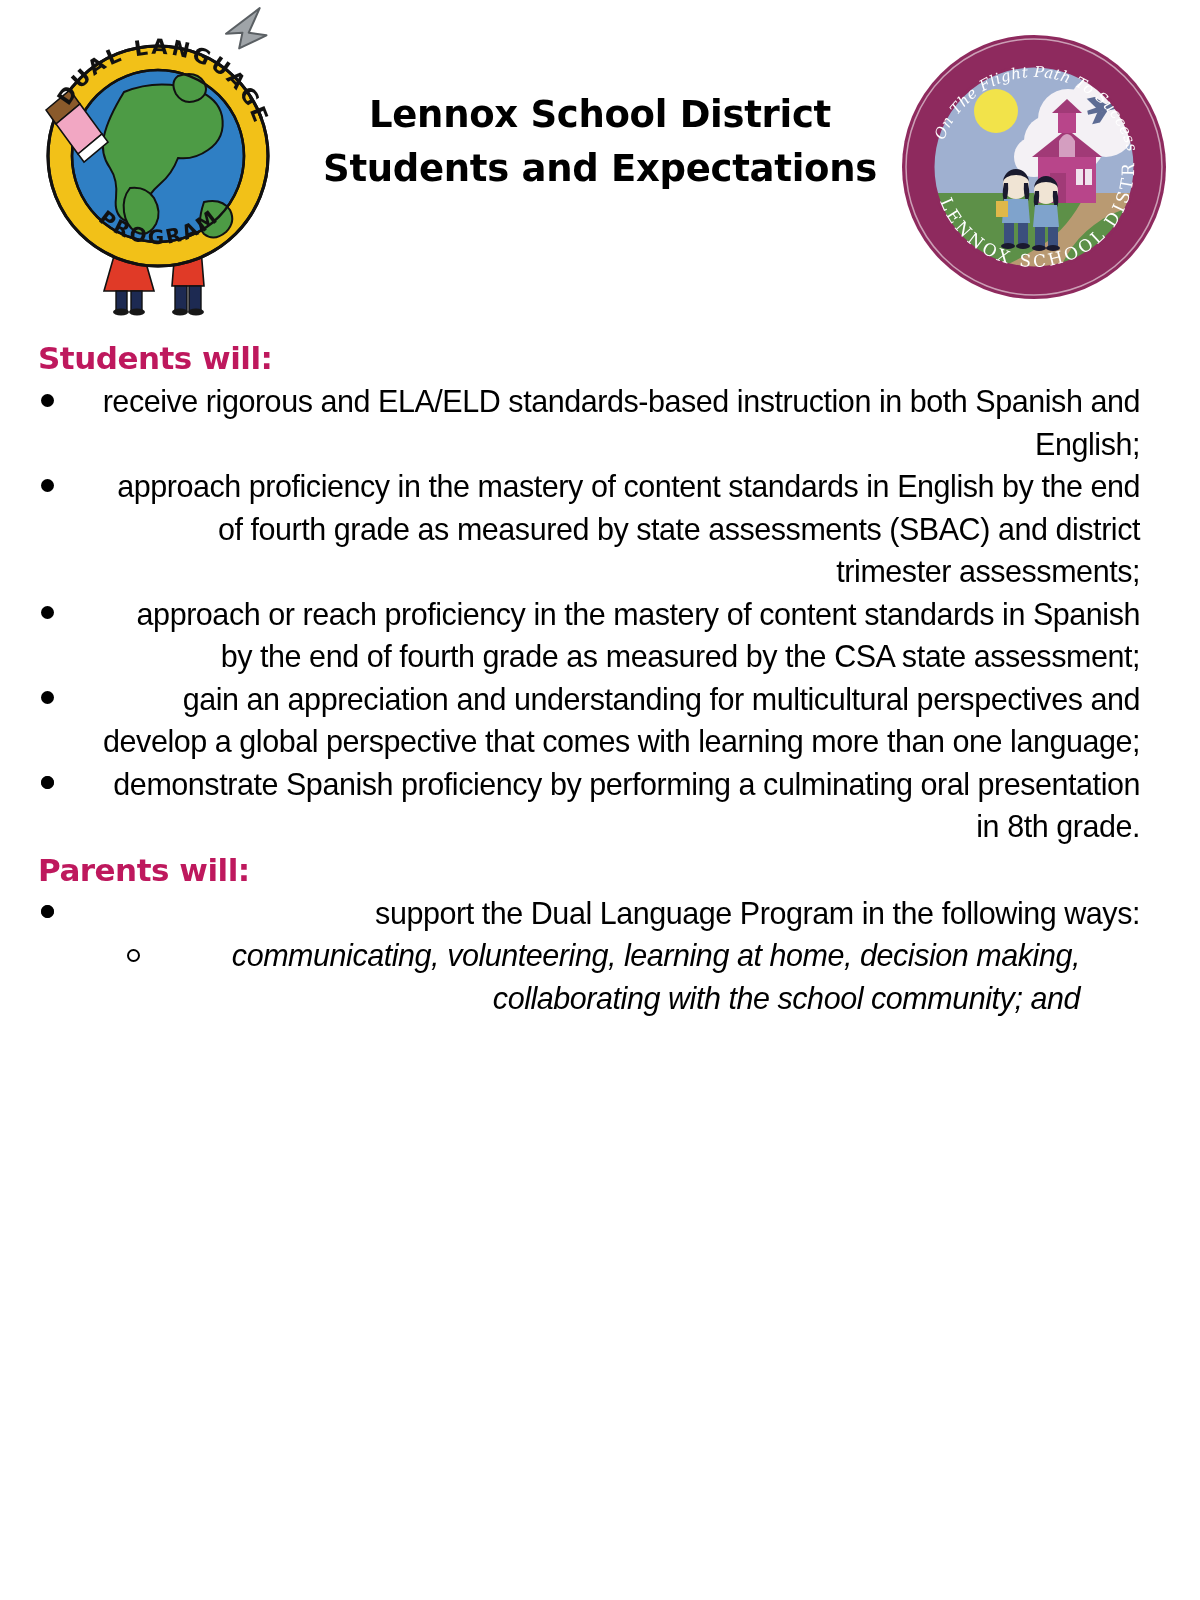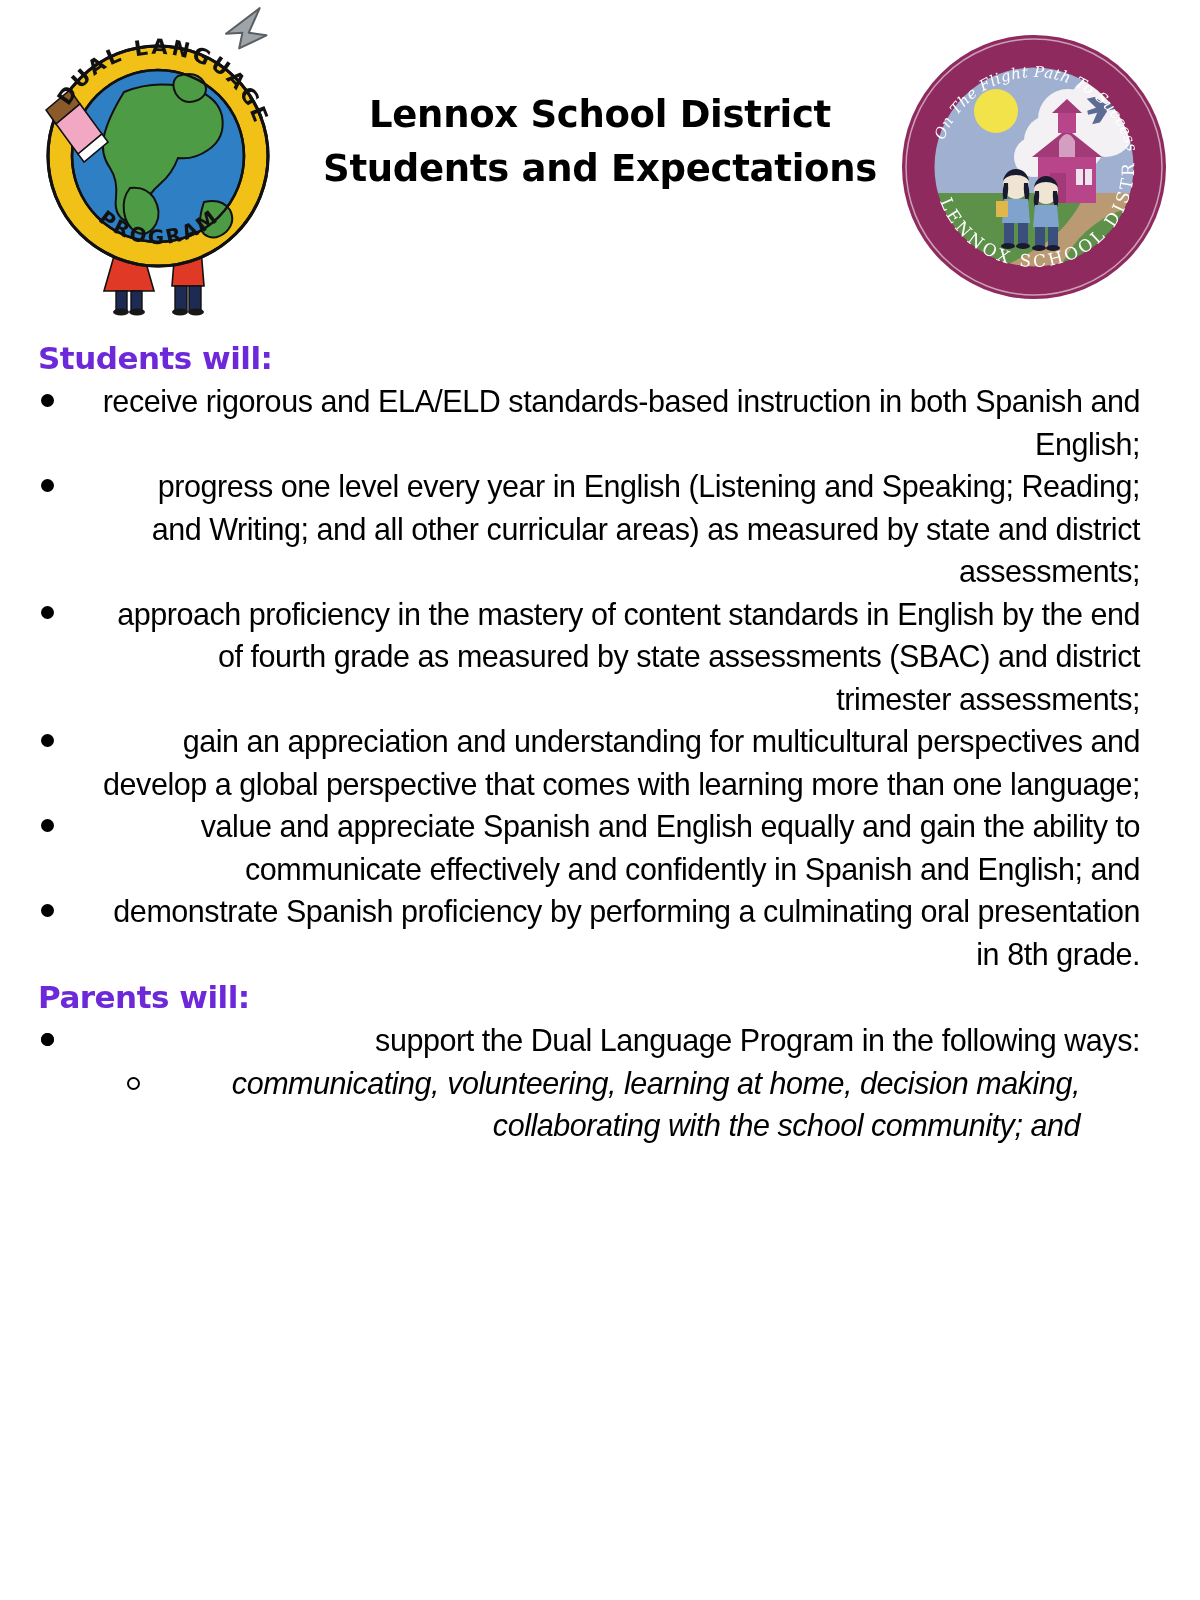--- a/index.html
+++ b/index.html
@@ -68,21 +68,21 @@
     top: 336px;
     width: 1200px;
   }
   .section-heading {
     font-family: "DejaVu Sans", sans-serif;
     font-weight: 700;
     font-size: 31px;
     line-height: 44px;
     padding-left: 38px;
     letter-spacing: -0.5px;
-    color: #6d28d9;
+    color: #be185d;
   }
   ul.bullets {
     list-style: none;
     margin: 0;
     padding: 0;
     text-align: right;
   }
   li.bullet {
     position: relative;
     padding-left: 102px;
@@ -319,33 +319,32 @@
 
   <div>
     <div class="section-heading">Students will:</div>
     <ul class="bullets">
       <li class="bullet">
         <span class="marker"><span class="dot"></span></span>
         <span class="txt">receive rigorous and ELA/ELD standards-based instruction in both Spanish and English;</span>
       </li>
       <li class="bullet">
         <span class="marker"><span class="dot"></span></span>
-        <span class="txt">progress one level every year in English (Listening and Speaking; Reading; and Writing; and all other curricular areas) as measured by state and district assessments;</span>
-      </li>
-      <li class="bullet">
-        <span class="marker"><span class="dot"></span></span>
         <span class="txt">approach proficiency in the mastery of content standards in English by the end of fourth grade as measured by state assessments (SBAC) and district trimester assessments;</span>
       </li>
       <li class="bullet">
         <span class="marker"><span class="dot"></span></span>
+        <span class="txt">approach or reach proficiency in the mastery of content standards in Spanish by the end of fourth grade as measured by the CSA state assessment;</span>
+      </li>
+      <li class="bullet">
+        <span class="marker"><span class="dot"></span></span>
         <span class="txt">gain an appreciation and understanding for multicultural perspectives and develop a global perspective that comes with learning more than one language;</span>
       </li>
       <li class="bullet">
         <span class="marker"><span class="dot"></span></span>
-        <span class="txt">value and appreciate Spanish and English equally and gain the ability to communicate effectively and confidently in Spanish and English; and</span>
       </li>
       <li class="bullet">
         <span class="marker"><span class="dot"></span></span>
         <span class="txt">demonstrate Spanish proficiency by performing a culminating oral presentation in 8th grade.</span>
       </li>
     </ul>
   </div>
 
   <div>
     <div class="section-heading">Parents will:</div>

